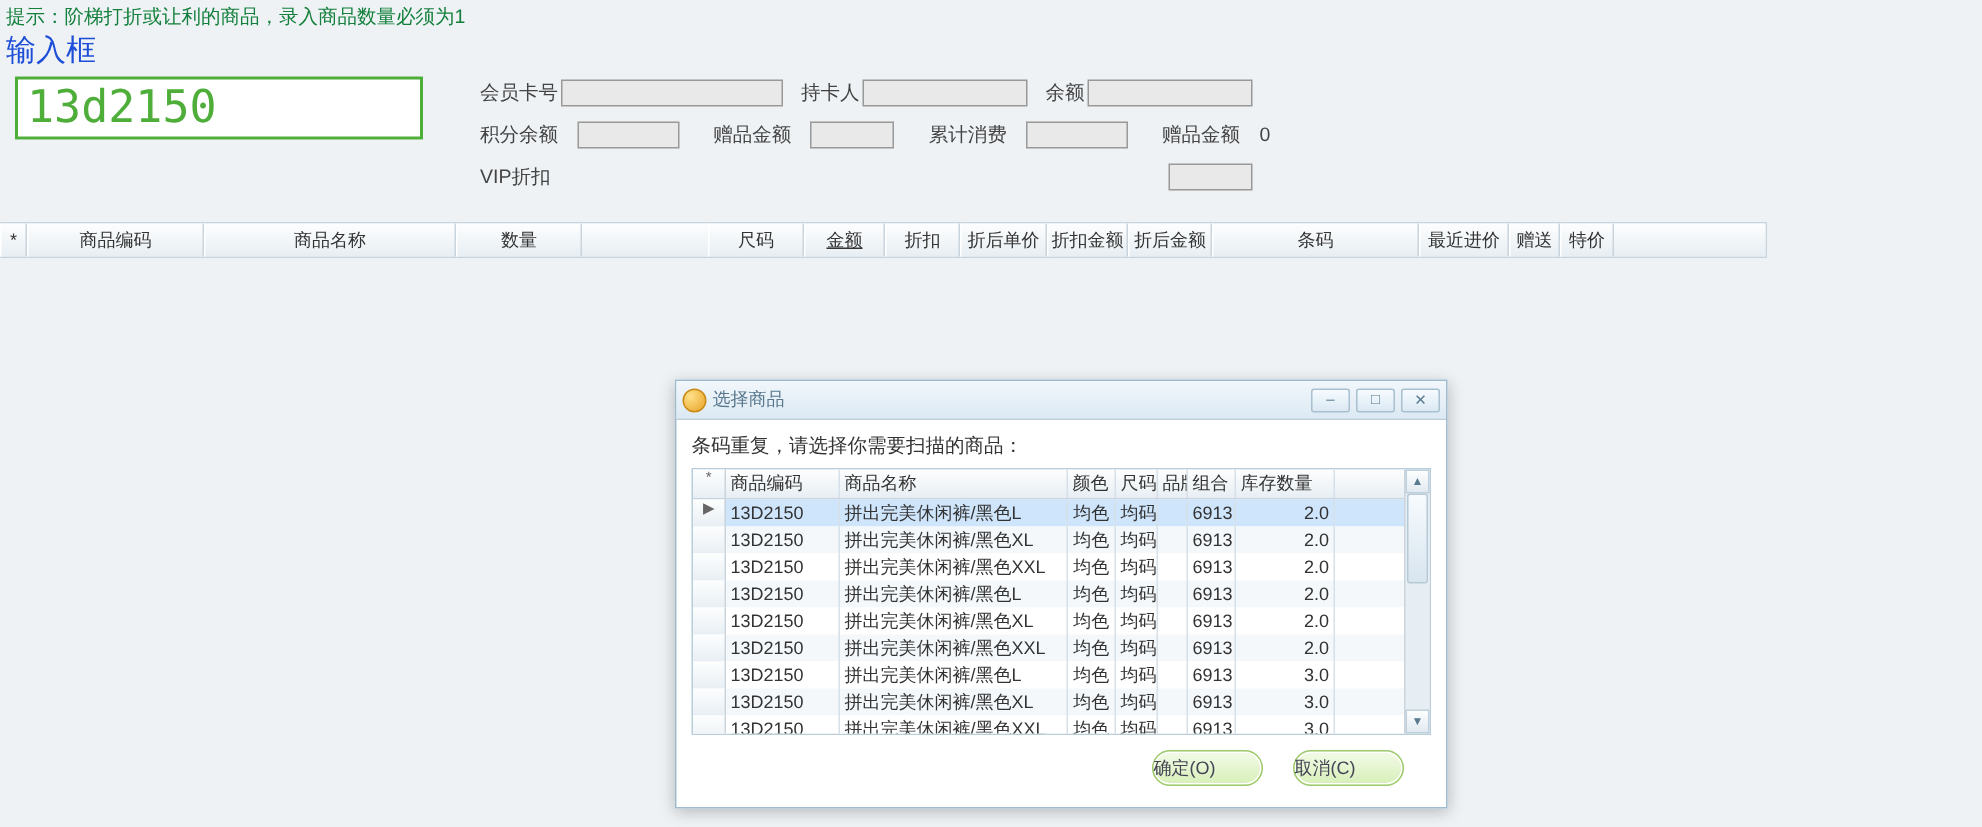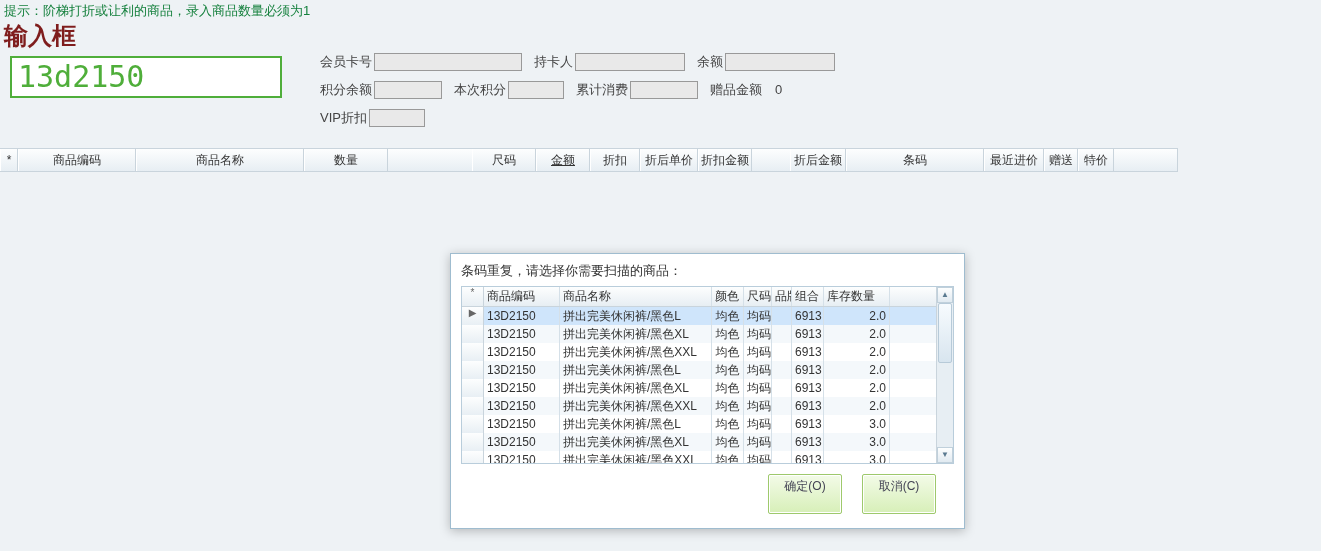--- a/index.html
+++ b/index.html
@@ -16,23 +16,23 @@
     font-size: 13px;
     padding: 2px 4px 0 4px;
   }
   .input-row {
     display: flex;
     align-items: flex-end;
     padding: 0 4px 2px 4px;
     gap: 4px;
   }
   .input-label {
-    font-size: 24px;
-    font-weight: bold;
-    color: #7f1d1d;
+    font-size: 20px;
+    font-weight: normal;
+    color: #1d4ed8;
   }
   .input-hint {
     font-size: 12px;
     color: #888;
     padding-bottom: 3px;
   }
   .big-input {
     margin: 2px 0 4px 10px;
     width: 272px;
     height: 42px;
@@ -44,21 +44,21 @@
     padding: 0 6px;
     line-height: 38px;
   }
   .member-block {
     position: absolute;
     left: 320px;
     top: 48px;
     font-size: 13px;
     color: #444;
   }
-  .member-block .row { height: 28px; display: flex; align-items: center; }
+  .member-block .row { height: 28px; display: flex; align-items: center; justify-content: space-between; }
   .member-block label { display: inline-block; text-align: left; }
   .member-block input.small {
     border: 1px solid #999;
     background: #e9e9e9;
     height: 18px;
     margin: 0 12px 0 2px;
     padding: 0 2px;
   }
   .grid {
     position: absolute;
@@ -197,27 +197,27 @@
   }
 
   .dlg-buttons {
     display: flex;
     justify-content: flex-end;
     gap: 20px;
     padding: 10px 18px 4px 0;
   }
   .btn {
     min-width: 74px;
-    height: 40px;
+    height: 24px;
     background: linear-gradient(#f3fbe8,#d7efb8);
     border: 1px solid #9ec96c;
-    border-radius: 2px;
+    border-radius: 12px;
     color: #445;
     font-size: 12px;
-    text-align: center;
+    text-align: left;
     line-height: 22px;
     box-shadow: inset 0 0 0 1px #fff;
   }
 
   
   .w-code  { width: 76px; }
   .w-name  { width: 152px; }
   .w-color { width: 32px; }
   .w-size  { width: 28px; }
   .w-ph    { width: 20px; }
@@ -239,21 +239,21 @@
       <label>会员卡号</label>
       <input class="small" readonly="" style="width: 148px;">
       <label>持卡人</label>
       <input class="small" readonly="" style="width: 110px;">
       <label>余额</label>
       <input class="small" readonly="" style="width: 110px;">
     </div>
     <div class="row">
       <label>积分余额</label>
       <input class="small" readonly="" style="width: 68px;">
-      <label>本次积分</label>
+      <label>赠品金额</label>
       <input class="small" readonly="" style="width: 56px;">
       <label>累计消费</label>
       <input class="small" readonly="" style="width: 68px;">
       <span>赠品金额　0</span>
     </div>
     <div class="row">
       <label>VIP折扣</label>
       <input class="small" readonly="" style="width: 56px;">
     </div>
   </div>
@@ -263,30 +263,38 @@
       <div class="c" style="width: 18px;">*</div>
       <div class="c" style="width: 118px;">商品编码</div>
       <div class="c" style="width: 168px;">商品名称</div>
       <div class="c" style="width: 84px;">数量</div>
       <div class="c" style="width: 84px; margin-top: 32px;">单价</div>
       <div class="c" style="width: 64px;">尺码</div>
       <div class="c" style="width: 54px; text-decoration: underline;">金额</div>
       <div class="c" style="width: 50px;">折扣</div>
       <div class="c" style="width: 58px;">折后单价</div>
       <div class="c" style="width: 54px;">折扣金额</div>
-      <div class="c" style="width: 56px; margin-left: 38px;">折后金额</div>
+      <div class="c" style="width: 56px;">折后金额</div>
       <div class="c" style="width: 138px;">条码</div>
       <div class="c" style="width: 60px;">最近进价</div>
       <div class="c" style="width: 34px;">赠送</div>
       <div class="c" style="width: 36px;">特价</div>
     </div>
   <div class="grid-body"></div>
 </div>
 
 <div class="dialog">
+  <div class="dlg-title">
+    <span class="icon"></span>
+    <span>选择商品</span>
+    <span class="spacer"></span>
+    <span class="win-btn">–</span>
+    <span class="win-btn">□</span>
+    <span class="win-btn">✕</span>
+  </div>
   <div class="dlg-body">
     <div class="dlg-hint">条码重复，请选择你需要扫描的商品：</div>
     <div class="tbl-wrap">
       <div class="tbl-scroll" id="tbl-scroll">
         <div class="tbl-head" id="tbl-head">
             <div class="rowhead">*</div>
             <div class="tc w-code">商品编码</div>
             <div class="tc w-name">商品名称</div>
             <div class="tc w-color">颜色</div>
             <div class="tc w-size">尺码</div>

